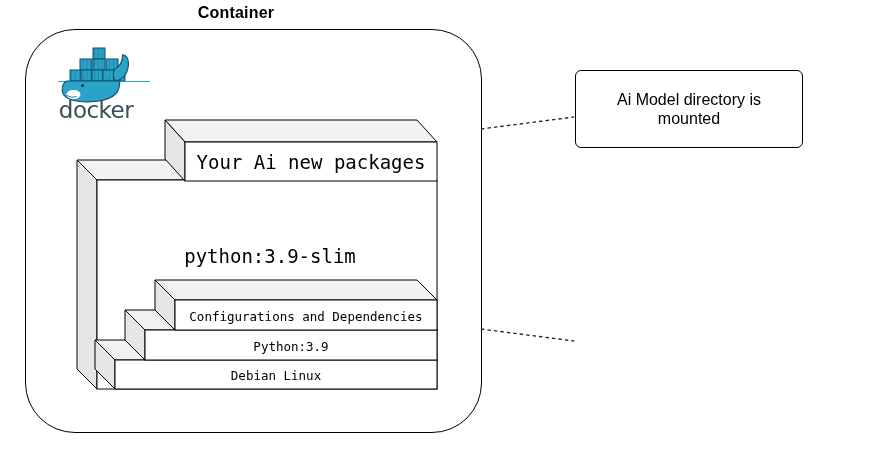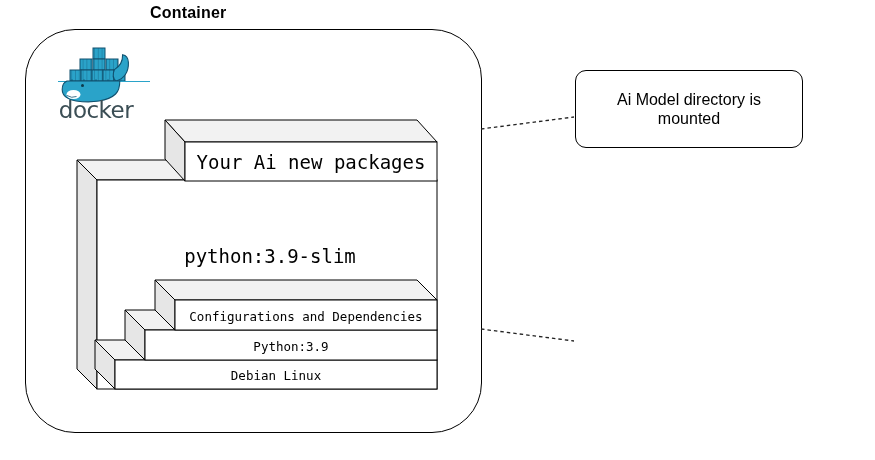--- a/index.html
+++ b/index.html
@@ -1,25 +1,25 @@
 <!DOCTYPE html>
 <html><head>
 <meta charset="utf-8">
 <style>
   html,body{margin:0;padding:0;background:#fff;}
   .stage{position:relative;width:875px;height:460px;background:#ffffff;
          font-family:"Liberation Sans",sans-serif;color:#000;overflow:hidden;}
   .abs{position:absolute;}
-  .page-title{left:150px;top:4px;width:172px;
+  .page-title{left:150px;top:4px;width:172px;text-align:center;
               font-size:16px;font-weight:700;letter-spacing:.2px;}
   .outline{left:25px;top:29px;width:455px;height:402px;
            border:1.6px solid #000;border-radius:50px;background:#fff;}
   .diagram-svg{left:0;top:0;width:875px;height:460px;}
   .logo-svg{left:56px;top:38px;width:96px;height:84px;}
-  .callout{width:228px;height:78px;border:1.7px solid #000;border-radius:11px;
+  .callout{width:228px;height:78px;border:1.7px solid #000;border-radius:6px;
            display:flex;align-items:center;justify-content:center;text-align:center;
            font-size:16px;line-height:19px;padding:12px 14px;box-sizing:border-box;background:#fff;}
   .callout-top{left:575px;top:70px;}
   .callout-bottom{left:575px;top:302px;}
   .mono-big{font:19px "DejaVu Sans Mono",monospace;}
   .mono-small{font:12.5px "DejaVu Sans Mono",monospace;}
 </style>
 </head>
 <body>
 

